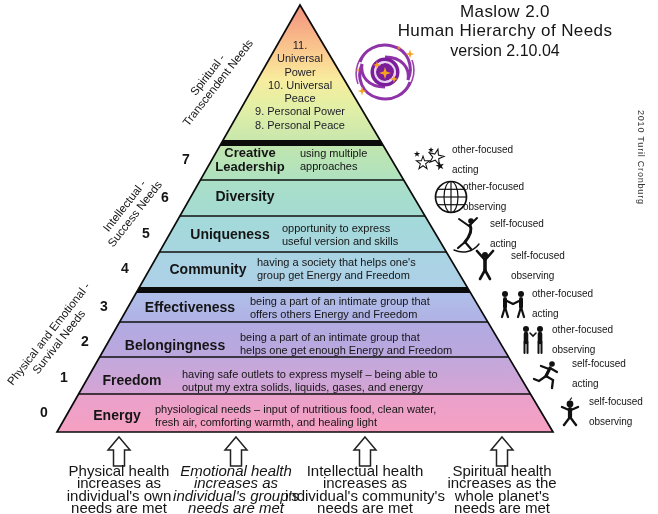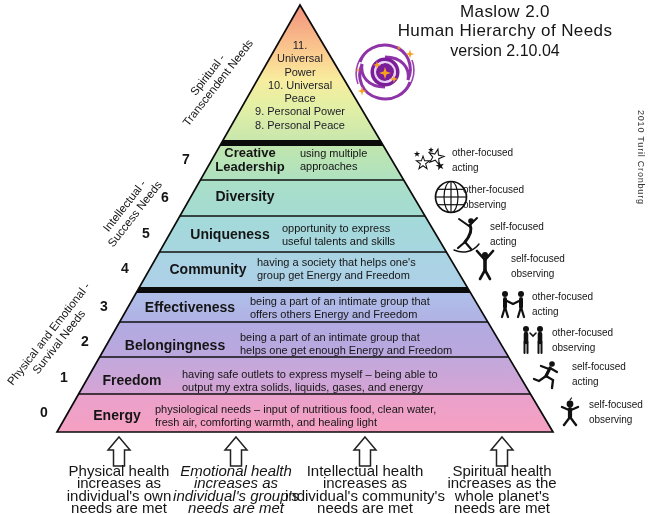--- a/index.html
+++ b/index.html
@@ -10,21 +10,21 @@
   .title-block{left:352px;top:2px;width:306px;text-align:center;line-height:19px;}
   .title-line{font-size:17px;letter-spacing:.4px;}
   .version{font-size:16px;margin-top:1px;}
   .apex-text{left:230px;top:39px;width:140px;text-align:center;font-size:11px;line-height:13.3px;
              white-space:pre-line;color:#1c1c28;}
   .lvl-num{font-weight:bold;font-size:14px;transform:translate(-50%,-50%);}
   .kw{font-weight:bold;font-size:14px;line-height:14px;text-align:center;
       transform:translate(-50%,-50%);white-space:pre-line;}
   .kw.small{font-size:13px;}
   .desc{font-size:11px;line-height:13px;transform:translateY(-50%);white-space:pre-line;}
-  .focus{font-size:10px;line-height:15px;transform:translateY(-50%);white-space:pre-line;}
+  .focus{font-size:10px;line-height:20px;transform:translateY(-50%);white-space:pre-line;}
   .side-label{text-align:center;font-size:11.5px;line-height:13px;white-space:pre-line;
               transform:translate(-50%,-50%) rotate(-52deg);}
   .credit{left:636px;top:110px;height:140px;writing-mode:vertical-rl;font-size:9px;
           letter-spacing:.8px;color:#333;}
   .foot{top:465px;width:170px;text-align:center;font-size:15px;line-height:12.4px;white-space:pre-line;}
 </style>
 </head>
 <body>
 
 <div id="stage">
@@ -222,21 +222,21 @@
   <div class="abs kw" style="left:230px;top:234px;">Uniqueness</div>
   <div class="abs kw" style="left:208px;top:269px;">Community</div>
   <div class="abs kw" style="left:190px;top:307px;">Effectiveness</div>
   <div class="abs kw" style="left:175px;top:345px;">Belongingness</div>
   <div class="abs kw" style="left:132px;top:380px;">Freedom</div>
   <div class="abs kw" style="left:117px;top:415px;">Energy</div>
 
   <div class="abs desc" style="left:300px;top:160px;">using multiple
 approaches</div>
   <div class="abs desc" style="left:282px;top:235px;">opportunity to express
-useful talents and skills</div>
+useful version and skills</div>
   <div class="abs desc" style="left:257px;top:269px;">having a society that helps one's
 group get Energy and Freedom</div>
   <div class="abs desc" style="left:250px;top:308px;">being a part of an intimate group that
 offers others Energy and Freedom</div>
   <div class="abs desc" style="left:240px;top:344px;">being a part of an intimate group that
 helps one get enough Energy and Freedom</div>
   <div class="abs desc" style="left:182px;top:381px;">having safe outlets to express myself – being able to
 output my extra solids, liquids, gases, and energy</div>
   <div class="abs desc" style="left:155px;top:416px;">physiological needs – input of nutritious food, clean water,
 fresh air, comforting warmth, and healing light</div>

